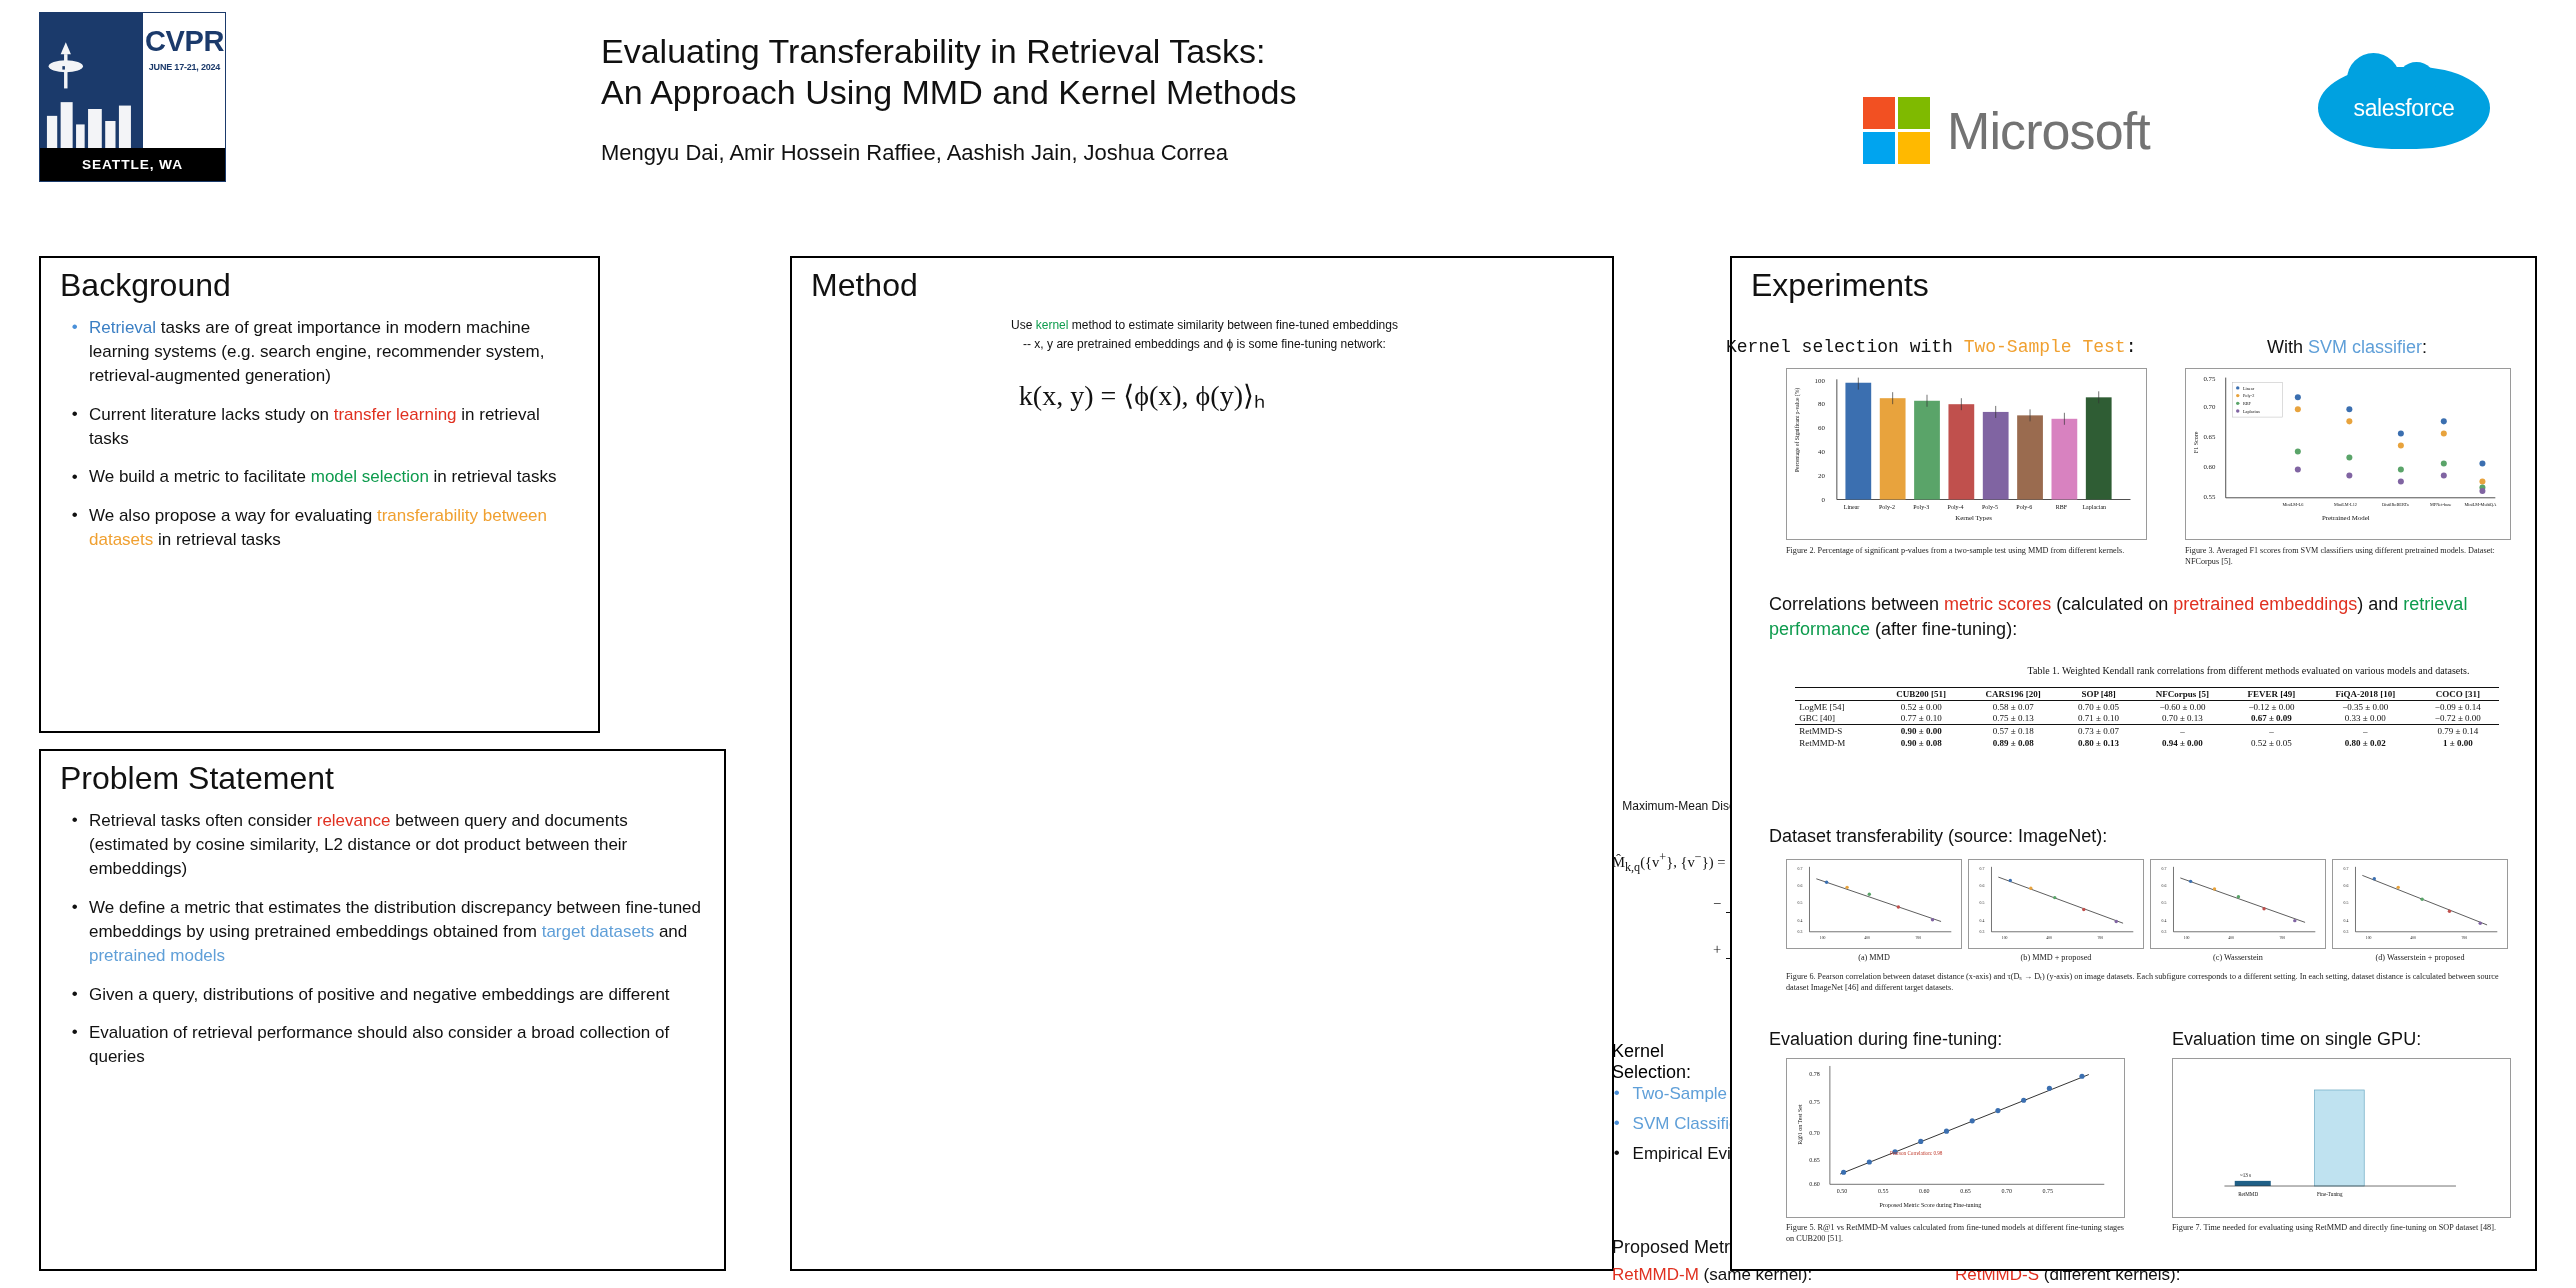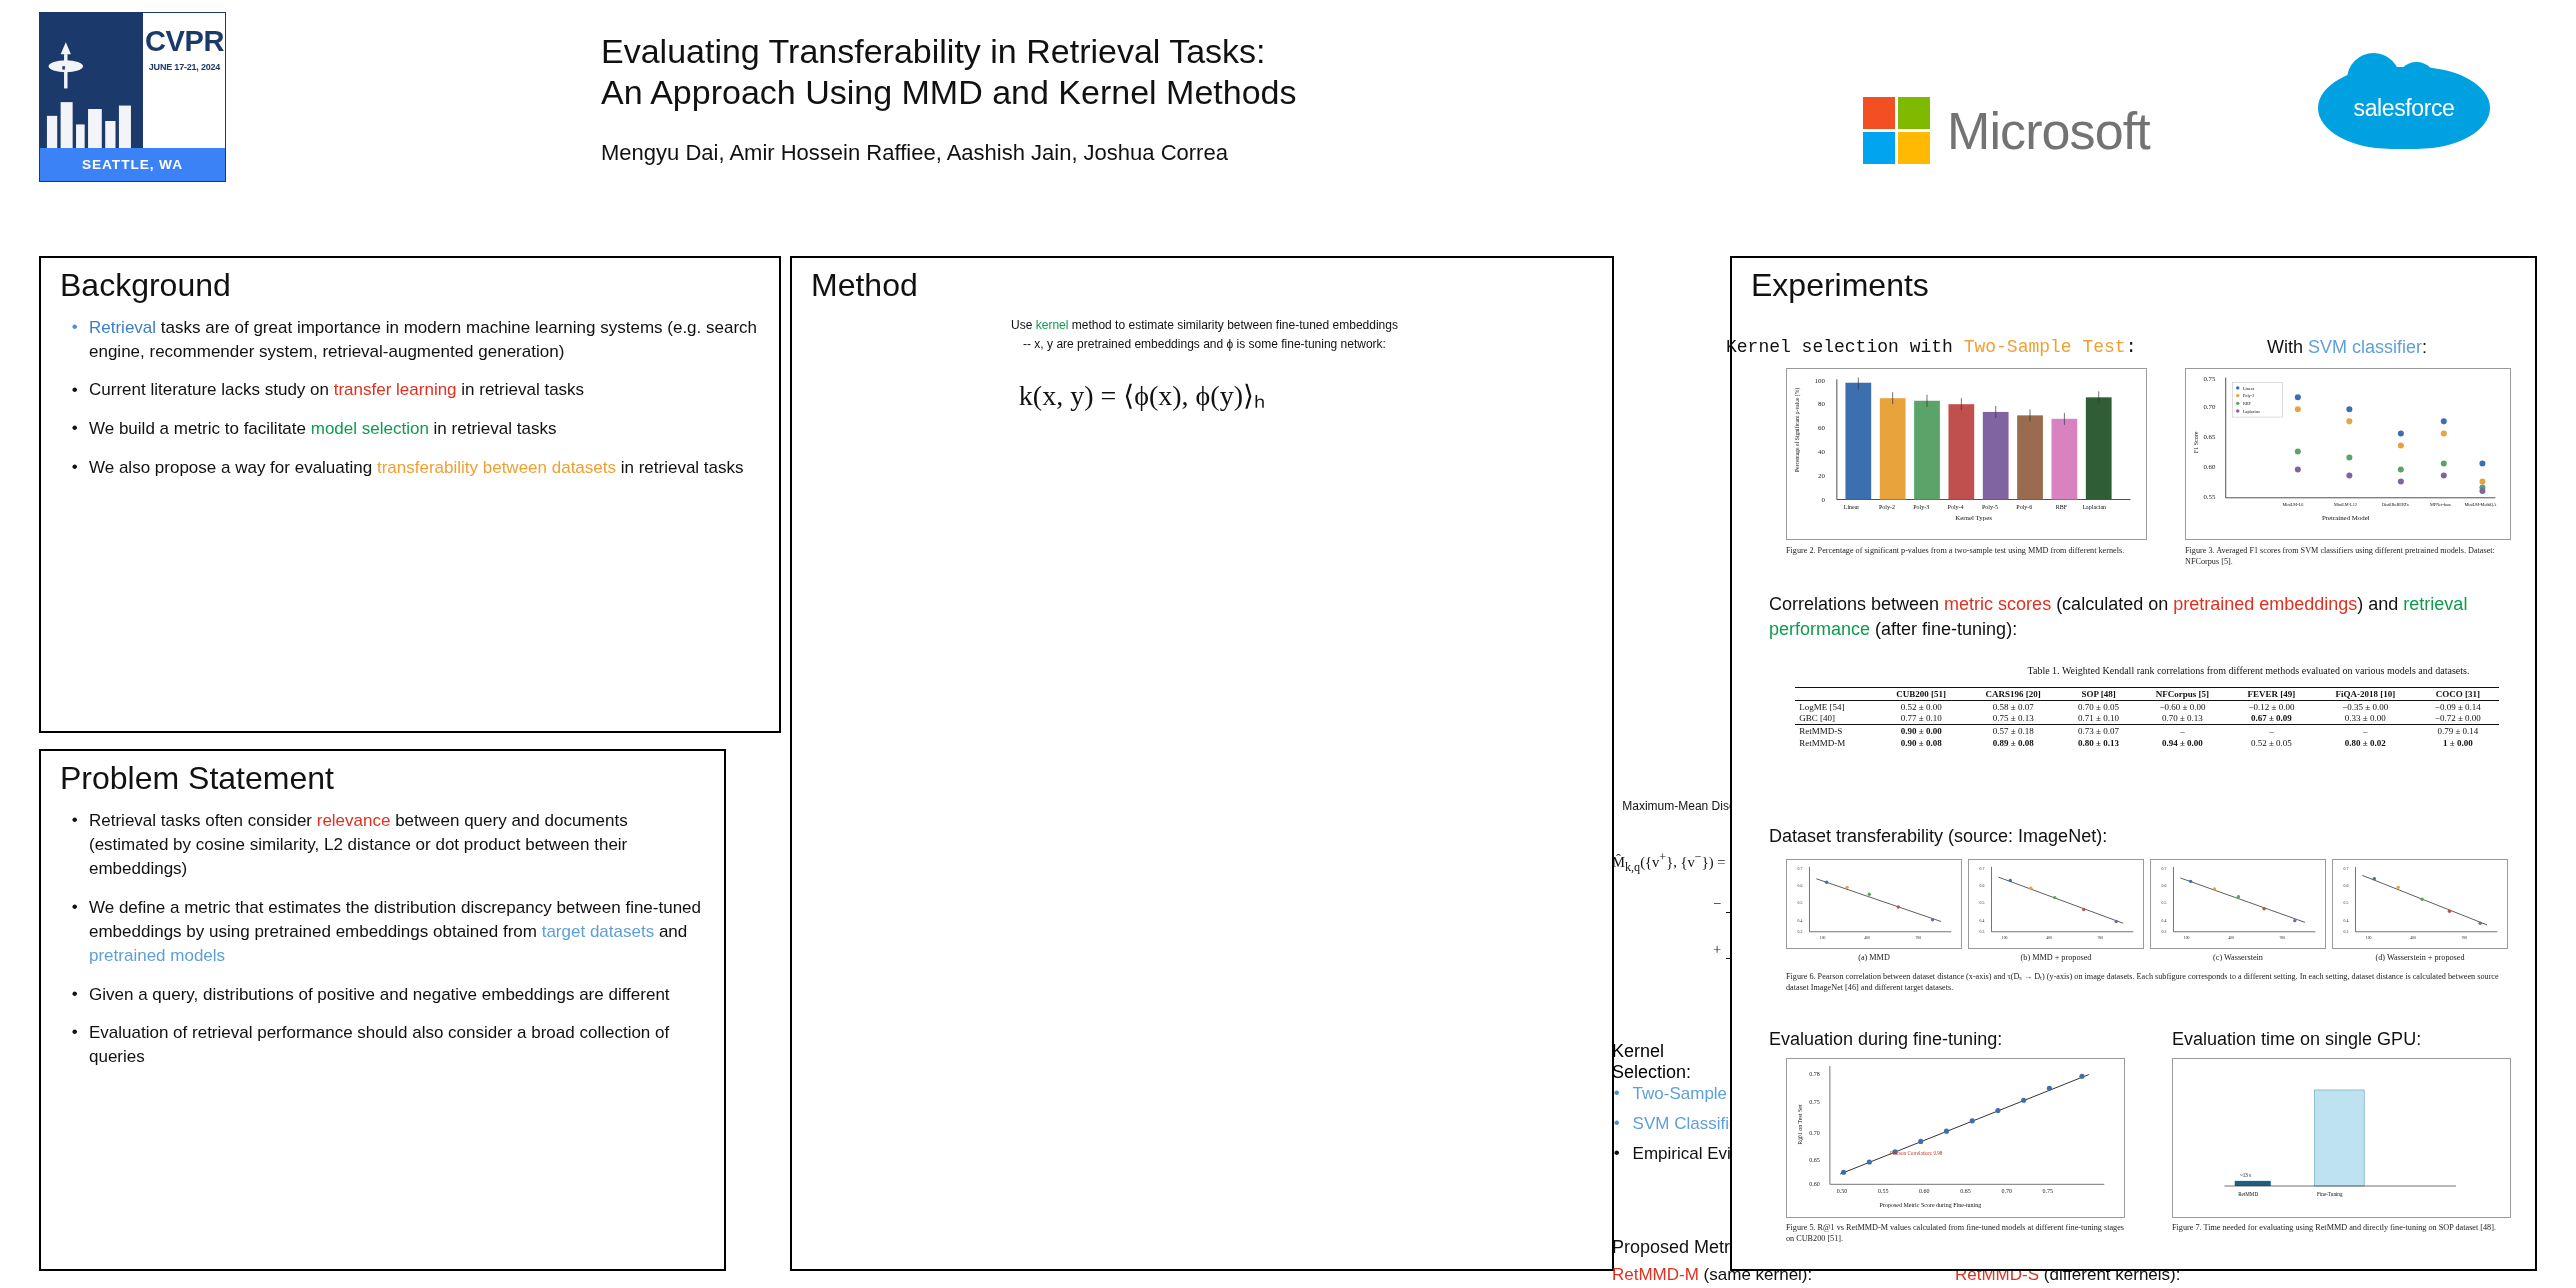--- a/index.html
+++ b/index.html
@@ -54,21 +54,21 @@
   .cvpr-dates {
     margin-top: 6px;
     font-size: 9px;
     font-weight: bold;
     letter-spacing: -0.2px;
   }
   .cvpr-bottombar {
     position: absolute;
     left: 0; bottom: 0;
     width: 185px; height: 33px;
-    background: #3b82f6;
+    background: #000000;
     color: #fff;
     font-size: 13.7px;
     font-weight: bold;
     letter-spacing: 0.9px;
     display: flex;
     align-items: center;
     justify-content: center;
   }
 
   .title-block {
@@ -160,21 +160,21 @@
     border: 2.6px solid #000;
     background: #fff;
     box-sizing: border-box;
   }
   .panel-title {
     font-size: 32px;
     color: #111;
     padding: 8.6px 0 0 19px;
   }
 
-  #panel-background { left: 39px; top: 256px; width: 742px; height: 477px; }
+  #panel-background { left: 39px; top: 256px; width: 561px; height: 477px; }
   #panel-problem    { left: 39px; top: 749px; width: 687px; height: 522px; }
   #panel-method     { left: 790px; top: 256px; width: 824px; height: 1015px; }
   #panel-experiments{ left: 1730px; top: 256px; width: 807px; height: 1015px; }
 
   
   ul.bullets {
     list-style: none;
     margin: 12px 0 0 0;
     padding: 0 18px 0 29px;
   }

